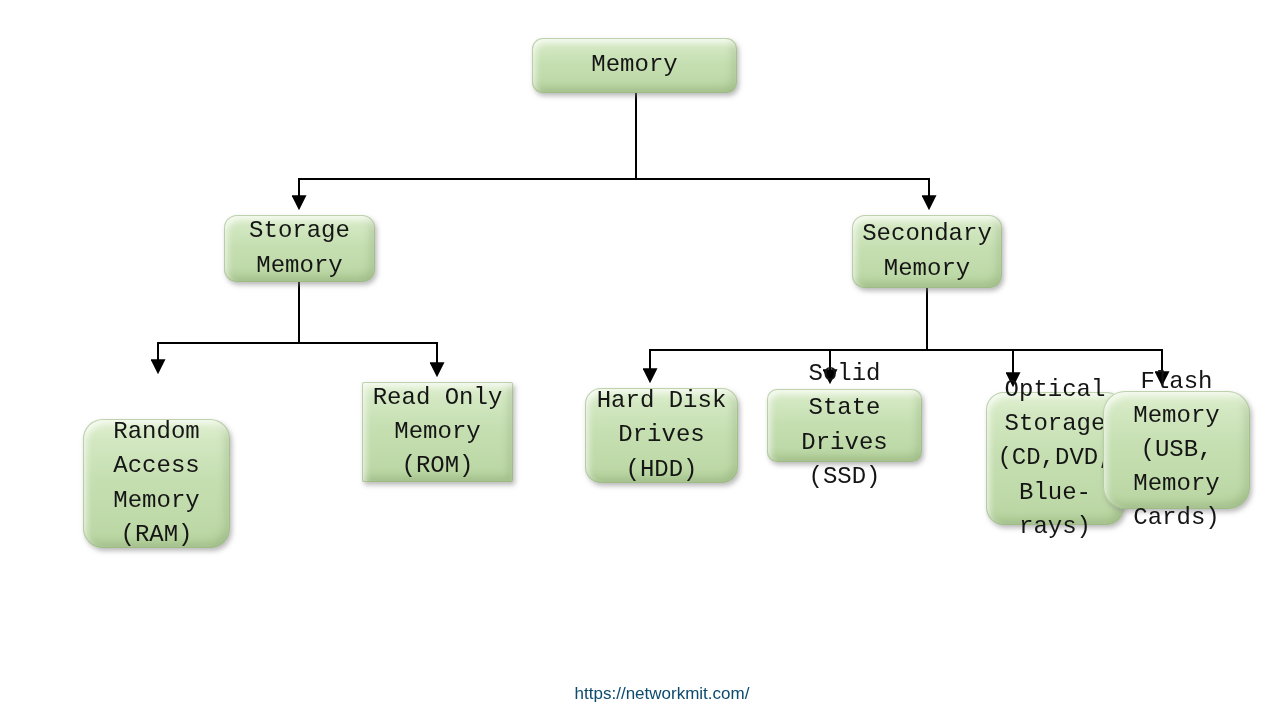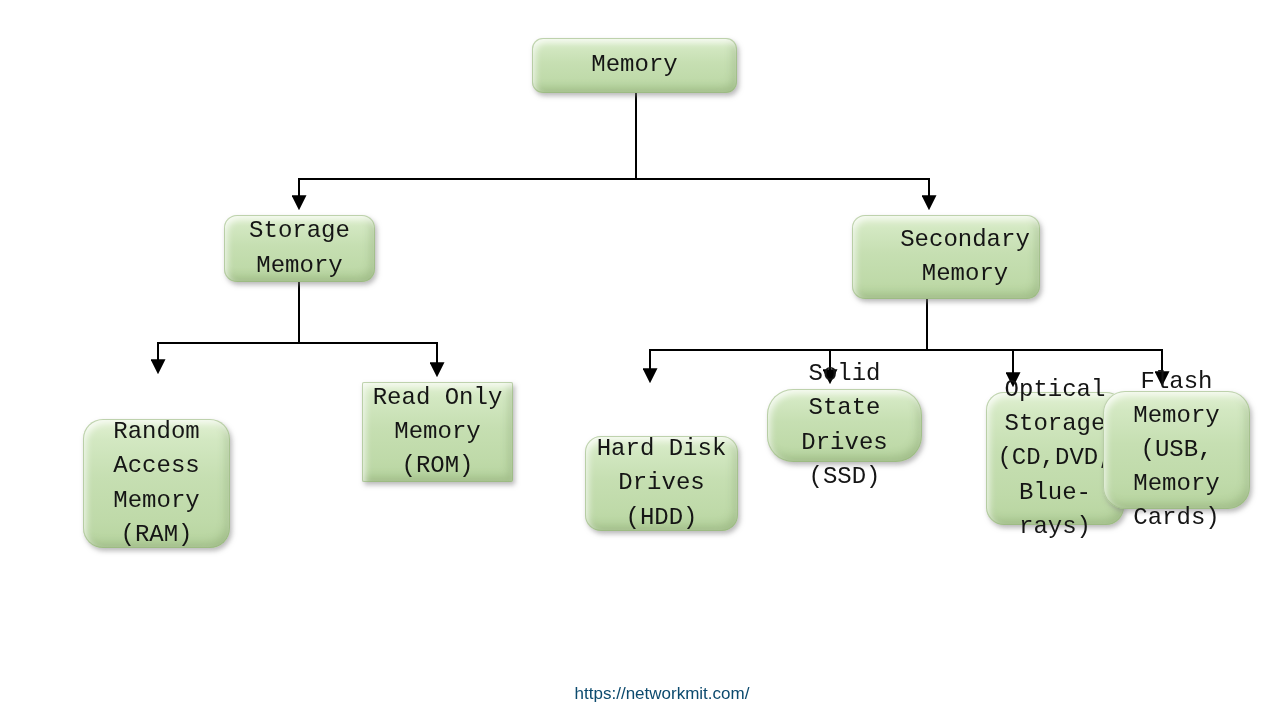--- a/index.html
+++ b/index.html
@@ -38,25 +38,25 @@
     border-radius: 13px;
     box-shadow:
       2px 3px 5px rgba(130,130,130,0.55),
       inset 0 0 0 1px rgba(146,178,118,0.55),
       inset 3px 4px 7px rgba(255,255,255,0.8),
       inset -4px -5px 9px rgba(100,130,75,0.28);
     font-family: Liberation Mono, monospace;
   }
   .node-memory    { left: 532px; top:  38px; width: 205px; height:  55px; border-radius: 11px; }
   .node-primary   { left: 224px; top: 215px; width: 151px; height:  67px; }
-  .node-secondary { left: 852px; top: 215px; width: 150px; height:  84px; padding-left: 38px; }
+  .node-secondary { left: 852px; top: 215px; width: 150px; height:  73px; }
   .node-ram       { left:  83px; top: 379px; width: 147px; height: 129px; border-radius: 20px; margin-top: 40px; }
   .node-rom       { left: 362px; top: 382px; width: 151px; height: 100px; border-radius: 2px; }
-  .node-hdd       { left: 585px; top: 388px; width: 153px; height:  95px; border-radius: 16px; margin-top: 48px; }
-  .node-ssd       { left: 767px; top: 389px; width: 155px; height:  73px; border-radius: 26px; text-align: center; }
+  .node-hdd       { left: 585px; top: 388px; width: 153px; height:  95px; border-radius: 16px; }
+  .node-ssd       { left: 767px; top: 389px; width: 155px; height:  73px; border-radius: 10px; text-align: center; }
   .node-optical   { left: 950px; top: 392px; width: 138px; height: 133px; border-radius: 18px; margin-left: 36px; }
   .node-flash     { left: 1103px; top: 391px; width: 147px; height: 118px; border-radius: 22px; }
   .footer-url {
     position: absolute;
     left: 520px;
     top: 684px;
     width: 284px;
     text-align: center;
     font-size: 17px;
     color: #0c4a6e;

